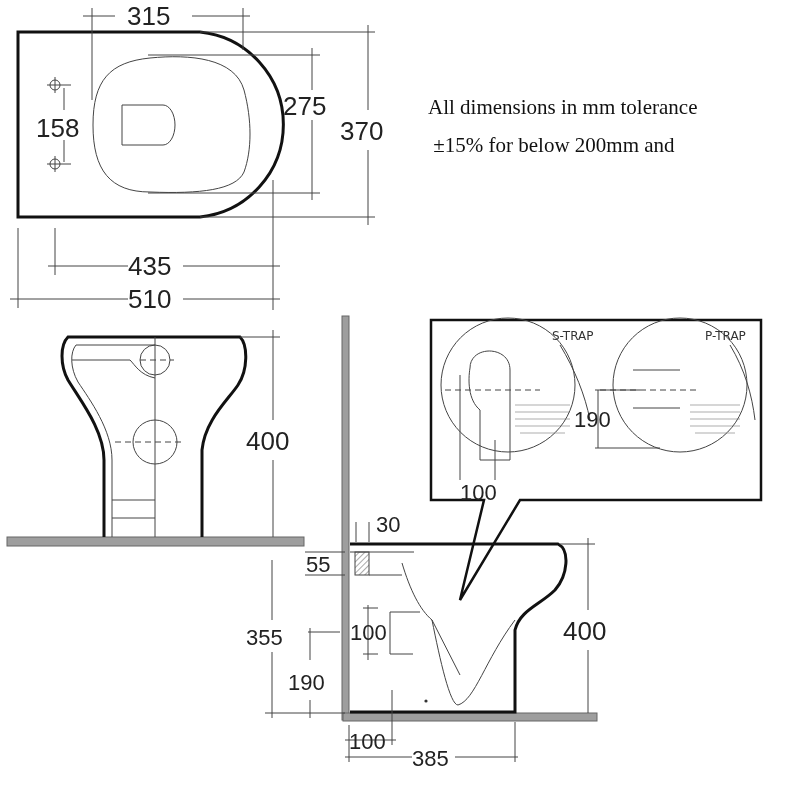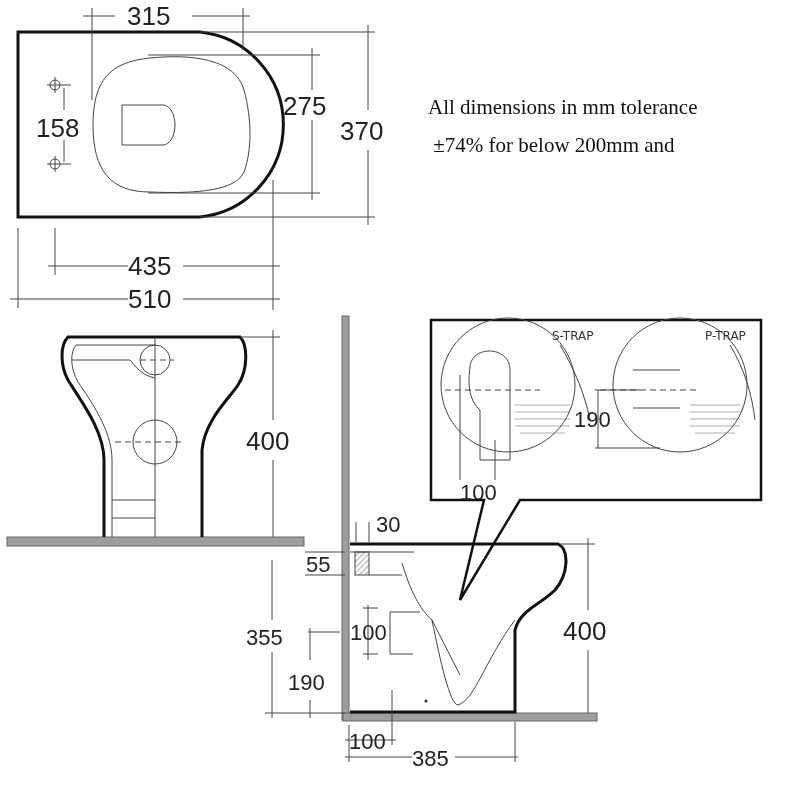--- a/index.html
+++ b/index.html
@@ -159,13 +159,13 @@
     <text class="dimS" x="412" y="766">385</text>
   </g>
 
   <defs>
     <pattern id="hatch" width="4" height="4" patternUnits="userSpaceOnUse" patternTransform="rotate(45)">
       <line x1="0" y1="0" x2="0" y2="4" stroke="#555" stroke-width="1"></line>
     </pattern>
   </defs>
 </svg>
 
-<div class="note"><div>All dimensions in mm tolerance</div><div> ±74% for below 200mm and</div></div>
+<div class="note"><div>All dimensions in mm tolerance</div><div> ±15% for below 200mm and</div></div>
 
 </body></html>

